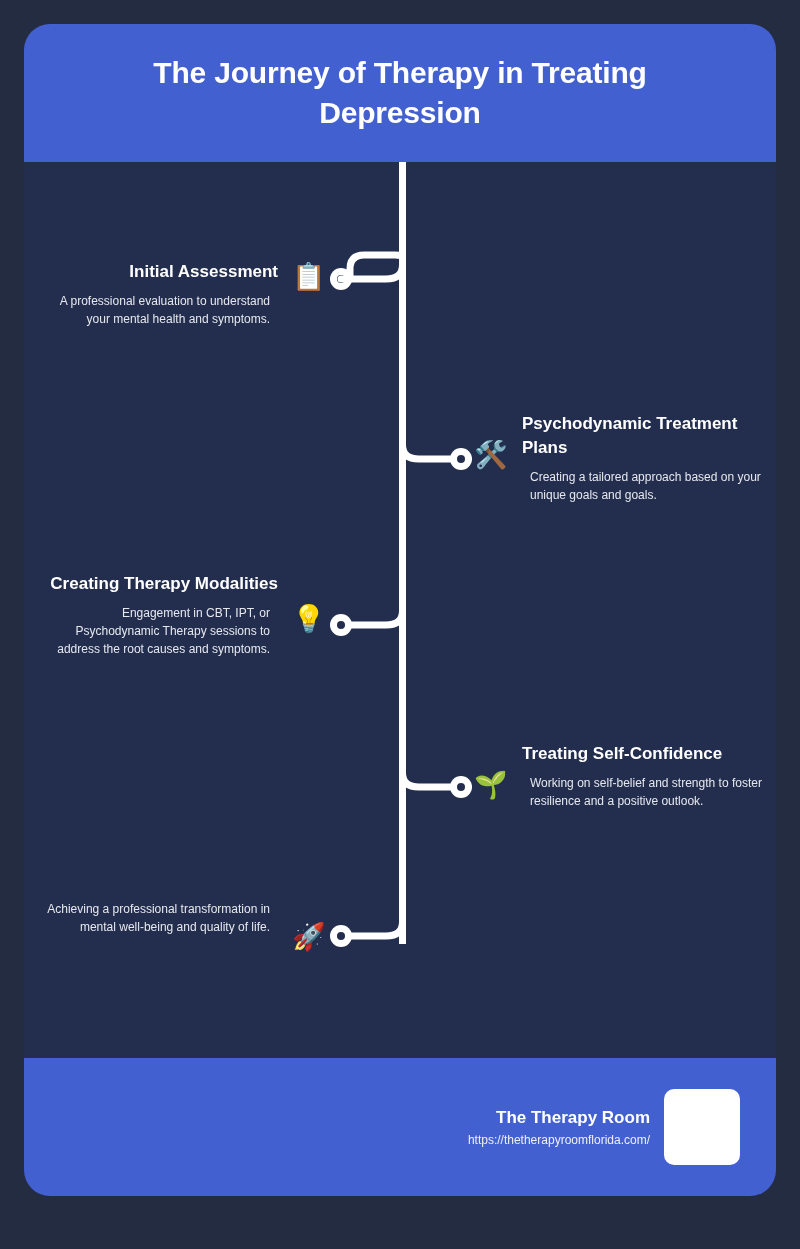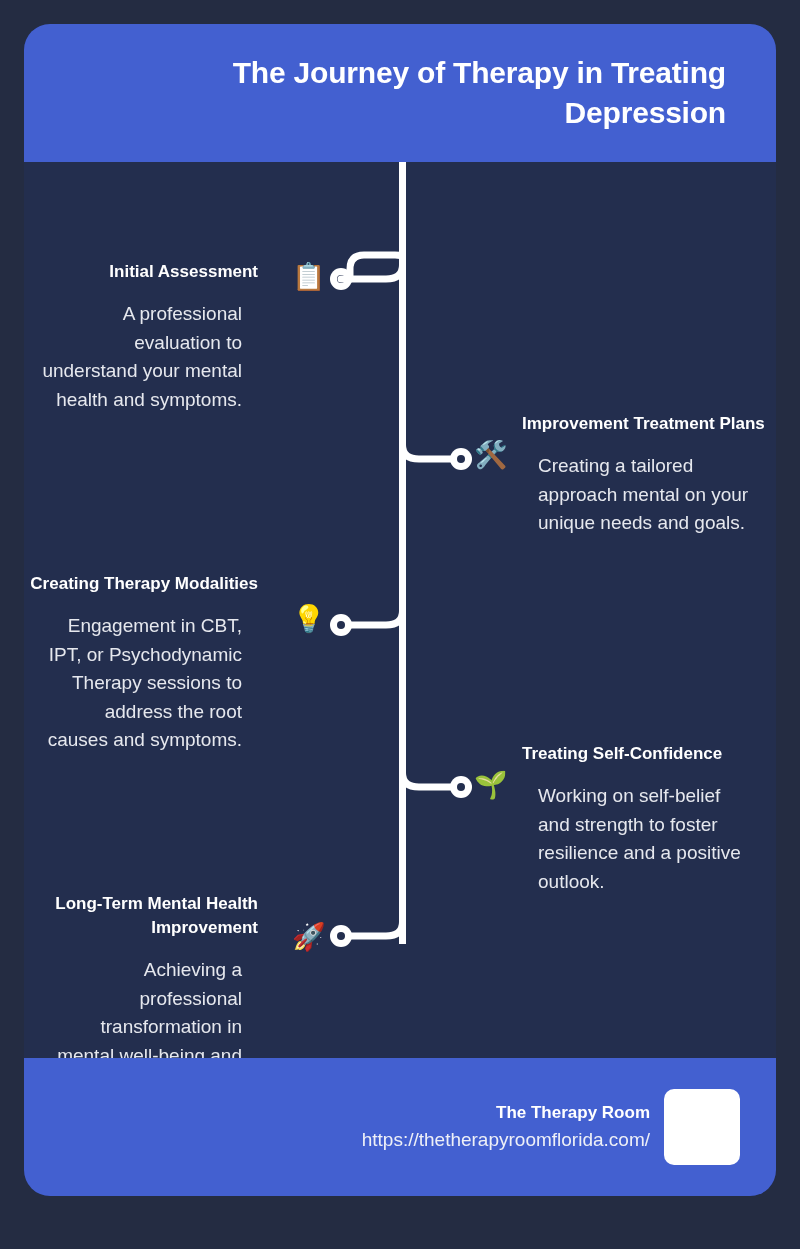--- a/index.html
+++ b/index.html
@@ -37,21 +37,21 @@
     align-items: center;
     justify-content: center;
     box-sizing: border-box;
     padding: 0 50px;
   }
   .header-title {
     color: #ffffff;
     font-size: 30px;
     font-weight: bold;
     line-height: 1.33;
-    text-align: right;
+    text-align: center;
     letter-spacing: -0.2px;
   }
 
   
   .timeline-svg {
     position: absolute;
     left: 0;
     top: 0;
     width: 752px;
     height: 1172px;
@@ -62,21 +62,20 @@
   .step {
     position: absolute;
     display: flex;
     align-items: flex-start;
   }
   .step.left {
     left: 0px;
     width: 302px;
     flex-direction: row;
     justify-content: flex-end;
-    gap: 20px;
   }
   .step.right {
     left: 450px;
     width: 302px;
     flex-direction: row;
   }
 
   .step-text {
     width: 250px;
   }
@@ -85,23 +84,23 @@
 
   .step-title {
     color: #ffffff;
     font-size: 17px;
     font-weight: bold;
     line-height: 1.42;
     margin: 0 0 2px 0;
   }
   .step-desc {
     color: #e6e8ee;
-    font-size: 19px;
+    font-size: 12px;
     line-height: 1.5;
-    margin: 16px;
+    margin: 8px;
   }
 
   .step-icon {
     font-size: 27px;
     line-height: 1;
     width: 34px;
     text-align: center;
     flex: 0 0 34px;
   }
   .step.left .step-icon { margin-left: 14px; }
@@ -133,21 +132,21 @@
   }
   .footer-brand {
     color: #ffffff;
     font-size: 17px;
     font-weight: bold;
     line-height: 1.4;
     margin: 0 0 3px 0;
   }
   .footer-url {
     color: #eef0f7;
-    font-size: 19px;
+    font-size: 12px;
     line-height: 1.3;
     margin: 0;
   }
   .footer-logo {
     width: 76px;
     height: 76px;
     background: #ffffff;
     border-radius: 10px;
     flex: 0 0 76px;
   }
@@ -191,22 +190,22 @@
     <div class="step-text">
       <p class="step-title">Initial Assessment</p>
       <p class="step-desc">A professional evaluation to understand your mental health and symptoms.</p>
     </div>
     <div class="step-icon">📋</div>
   </div>
 
   <div class="step right" style="top: 388px;">
     <div class="step-icon">🛠️</div>
     <div class="step-text">
-      <p class="step-title">Improvement Treatment Plans</p>
-      <p class="step-desc">Creating a tailored approach mental on your unique needs and goals.</p>
+      <p class="step-title">Psychodynamic Treatment Plans</p>
+      <p class="step-desc">Creating a tailored approach based on your unique goals and goals.</p>
     </div>
   </div>
 
   <div class="step left" style="top: 548px;">
     <div class="step-text">
       <p class="step-title">Creating Therapy Modalities</p>
       <p class="step-desc">Engagement in CBT, IPT, or Psychodynamic Therapy sessions to address the root causes and symptoms.</p>
     </div>
     <div class="step-icon" style="margin-top:34px;">💡</div>
   </div>
@@ -214,21 +213,20 @@
   <div class="step right" style="top: 718px;">
     <div class="step-icon">🌱</div>
     <div class="step-text">
       <p class="step-title">Treating Self-Confidence</p>
       <p class="step-desc">Working on self-belief and strength to foster resilience and a positive outlook.</p>
     </div>
   </div>
 
   <div class="step left" style="top: 868px;">
     <div class="step-text">
-      <p class="step-title">Long-Term Mental Health Improvement</p>
       <p class="step-desc">Achieving a professional transformation in mental well-being and quality of life.</p>
     </div>
     <div class="step-icon" style="margin-top:32px;">🚀</div>
   </div>
 
   <div class="footer">
     <div class="footer-text">
       <p class="footer-brand">The Therapy Room</p>
       <p class="footer-url">https://thetherapyroomflorida.com/</p>
     </div>

